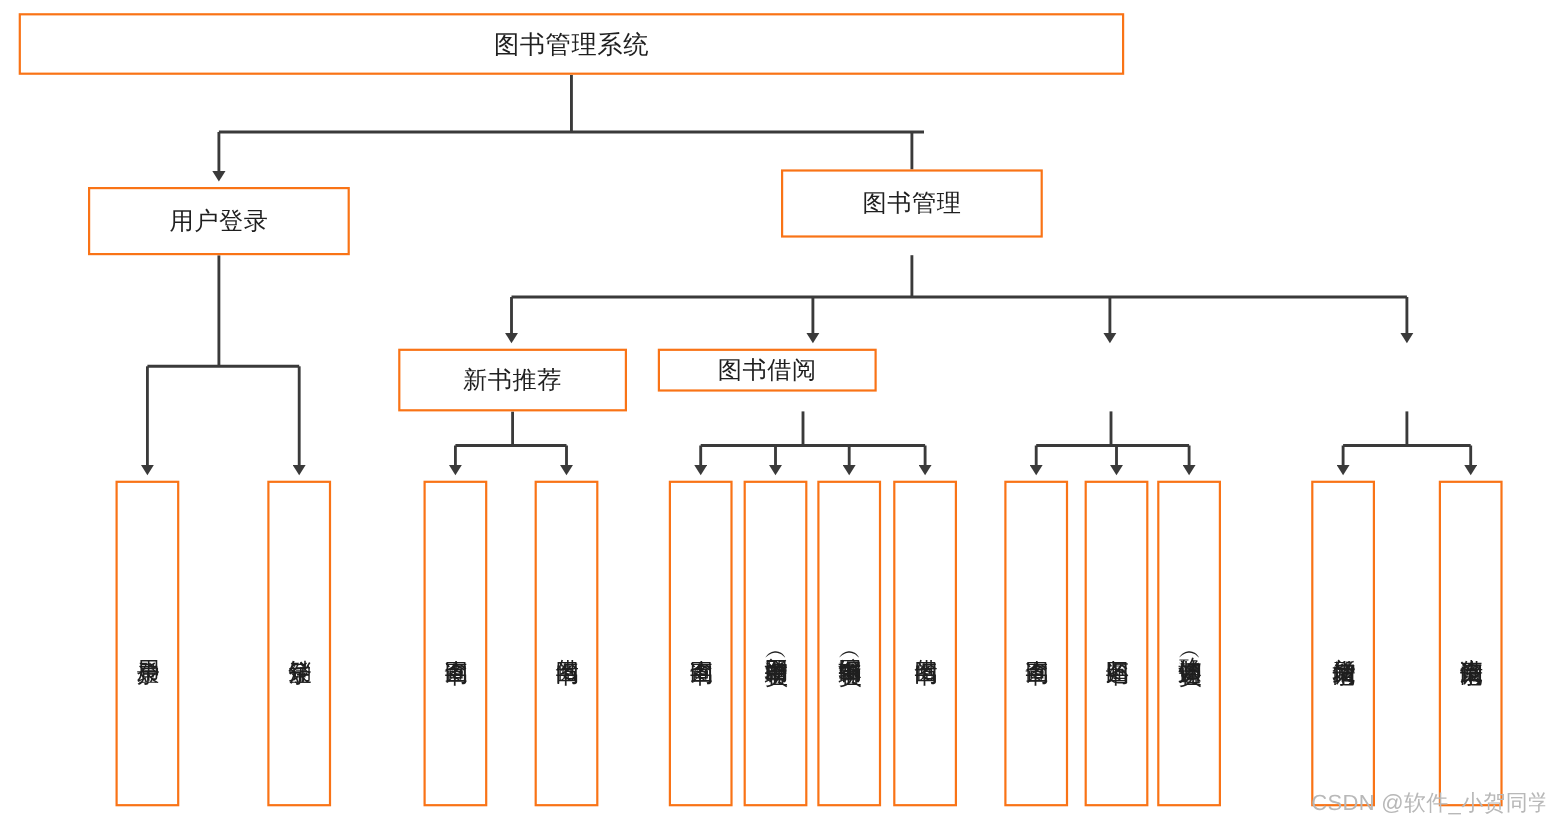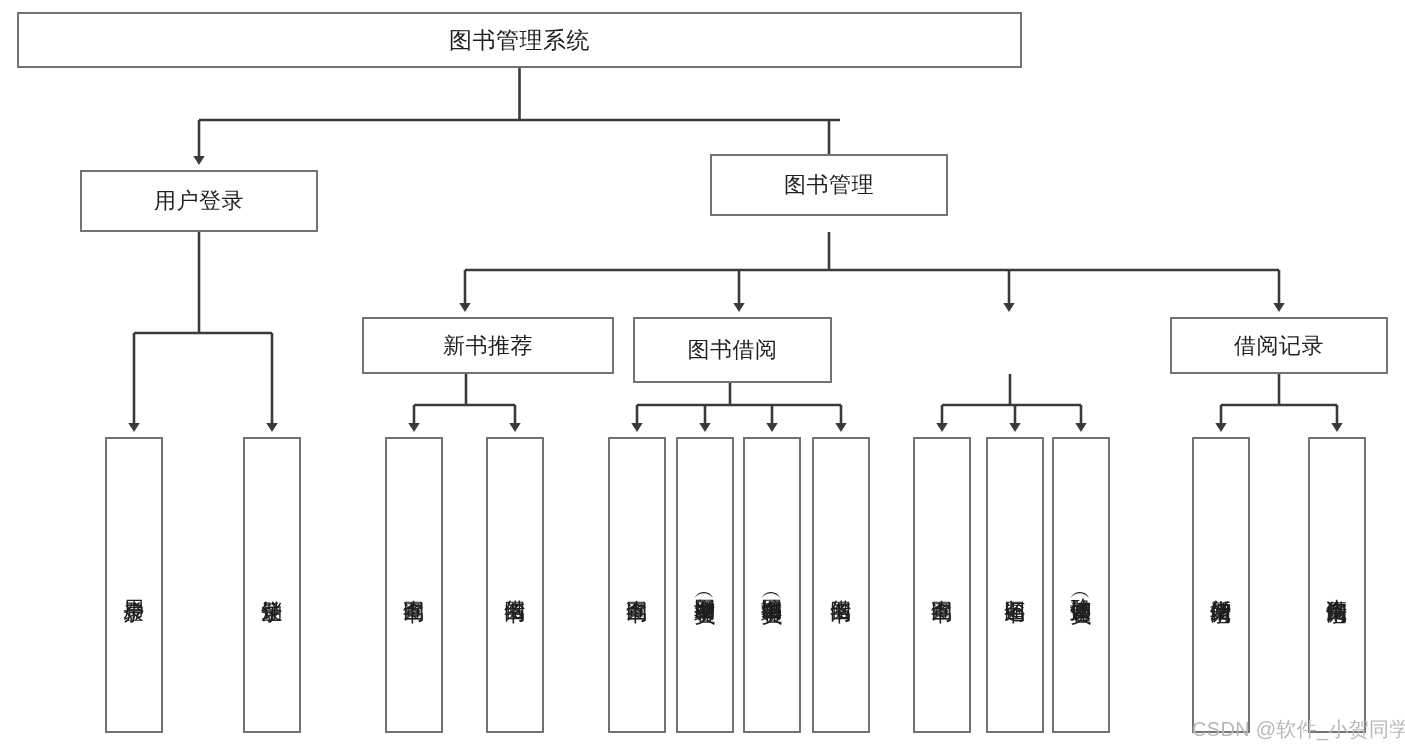--- a/index.html
+++ b/index.html
@@ -23,21 +23,21 @@
     left: 0;
     top: 0;
     width: 1405px;
     height: 747px;
     pointer-events: none;
   }
   .node {
     position: absolute;
     box-sizing: border-box;
     background: #ffffff;
-    border: 2px solid #737373;
+    border: 2px solid #f97316;
     display: flex;
     align-items: center;
     justify-content: center;
     text-align: center;
   }
   .node-label {
     font-size: 22px;
     line-height: 1.15;
     letter-spacing: 0.5px;
     color: #1f1f1f;
@@ -121,28 +121,25 @@
     <span class="node-label">图书管理系统</span>
   </div>
 
   <div class="node" style="left:80px; top:170px; width:238px; height:62px;">
     <span class="node-label">用户登录</span>
   </div>
   <div class="node" style="left:710px; top:154px; width:238px; height:62px;">
     <span class="node-label">图书管理</span>
   </div>
 
-  <div class="node" style="left:362px; top:317px; width:252px; height:57px;">
+  <div class="node" style="left:362px; top:317px; width:208px; height:57px;">
     <span class="node-label">新书推荐</span>
   </div>
-  <div class="node" style="left:633px; top:317px; width:199px; height:66px;">
+  <div class="node" style="left:598px; top:317px; width:199px; height:39px;">
     <span class="node-label">图书借阅</span>
-  </div>
-  <div class="node" style="left:1170px; top:317px; width:218px; height:57px;">
-    <span class="node-label">借阅记录</span>
   </div>
 
   <div class="node leaf" style="left:105px; top:437px; width:58px; height:296px;">
     <span class="node-label">用户登录</span>
   </div>
   <div class="node leaf" style="left:243px; top:437px; width:58px; height:296px;">
     <span class="node-label">注销登录</span>
   </div>
   <div class="node leaf" style="left:385px; top:437px; width:58px; height:296px;">
     <span class="node-label">查询图书</span>

